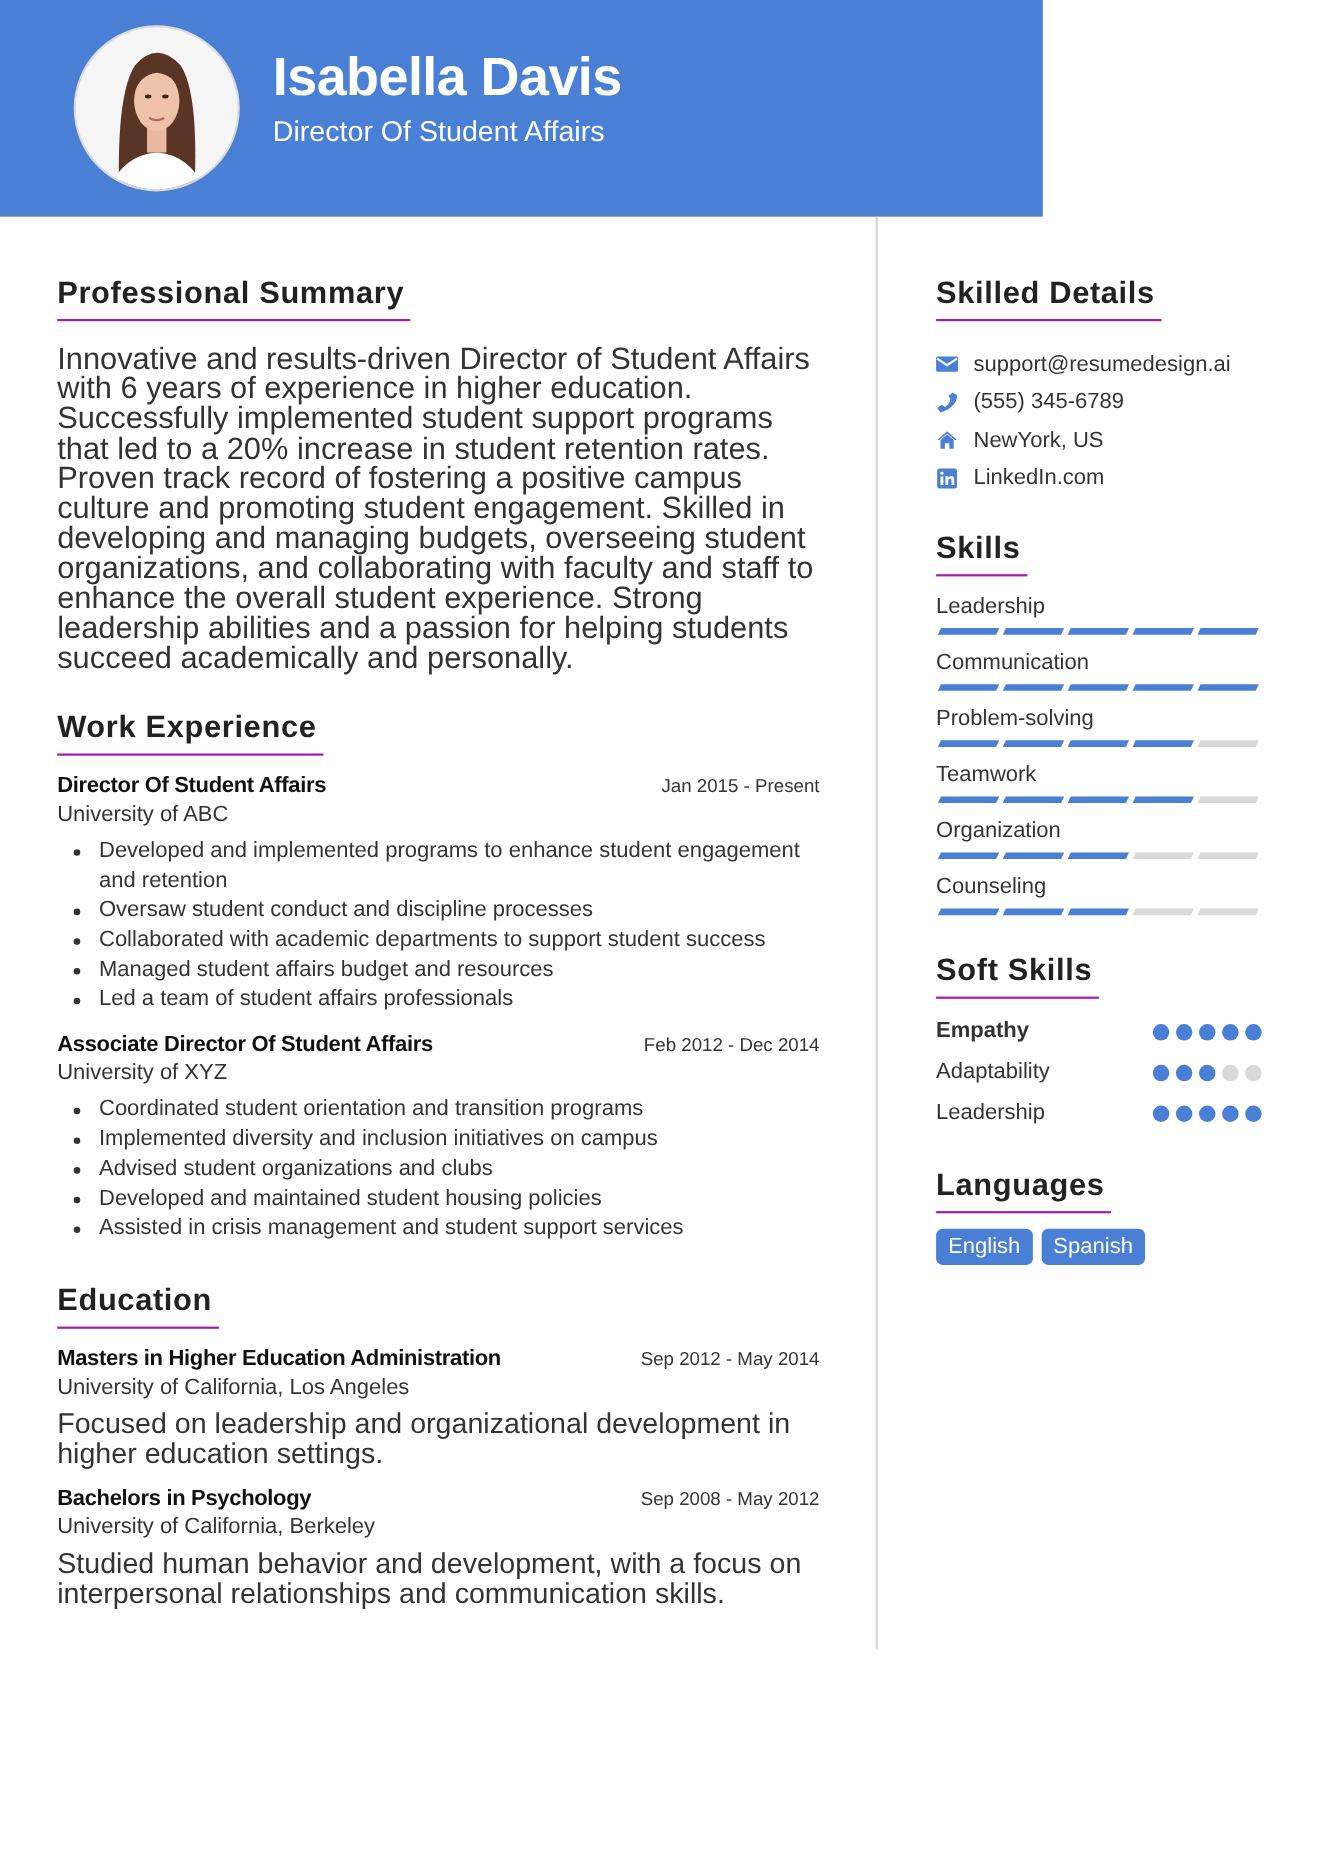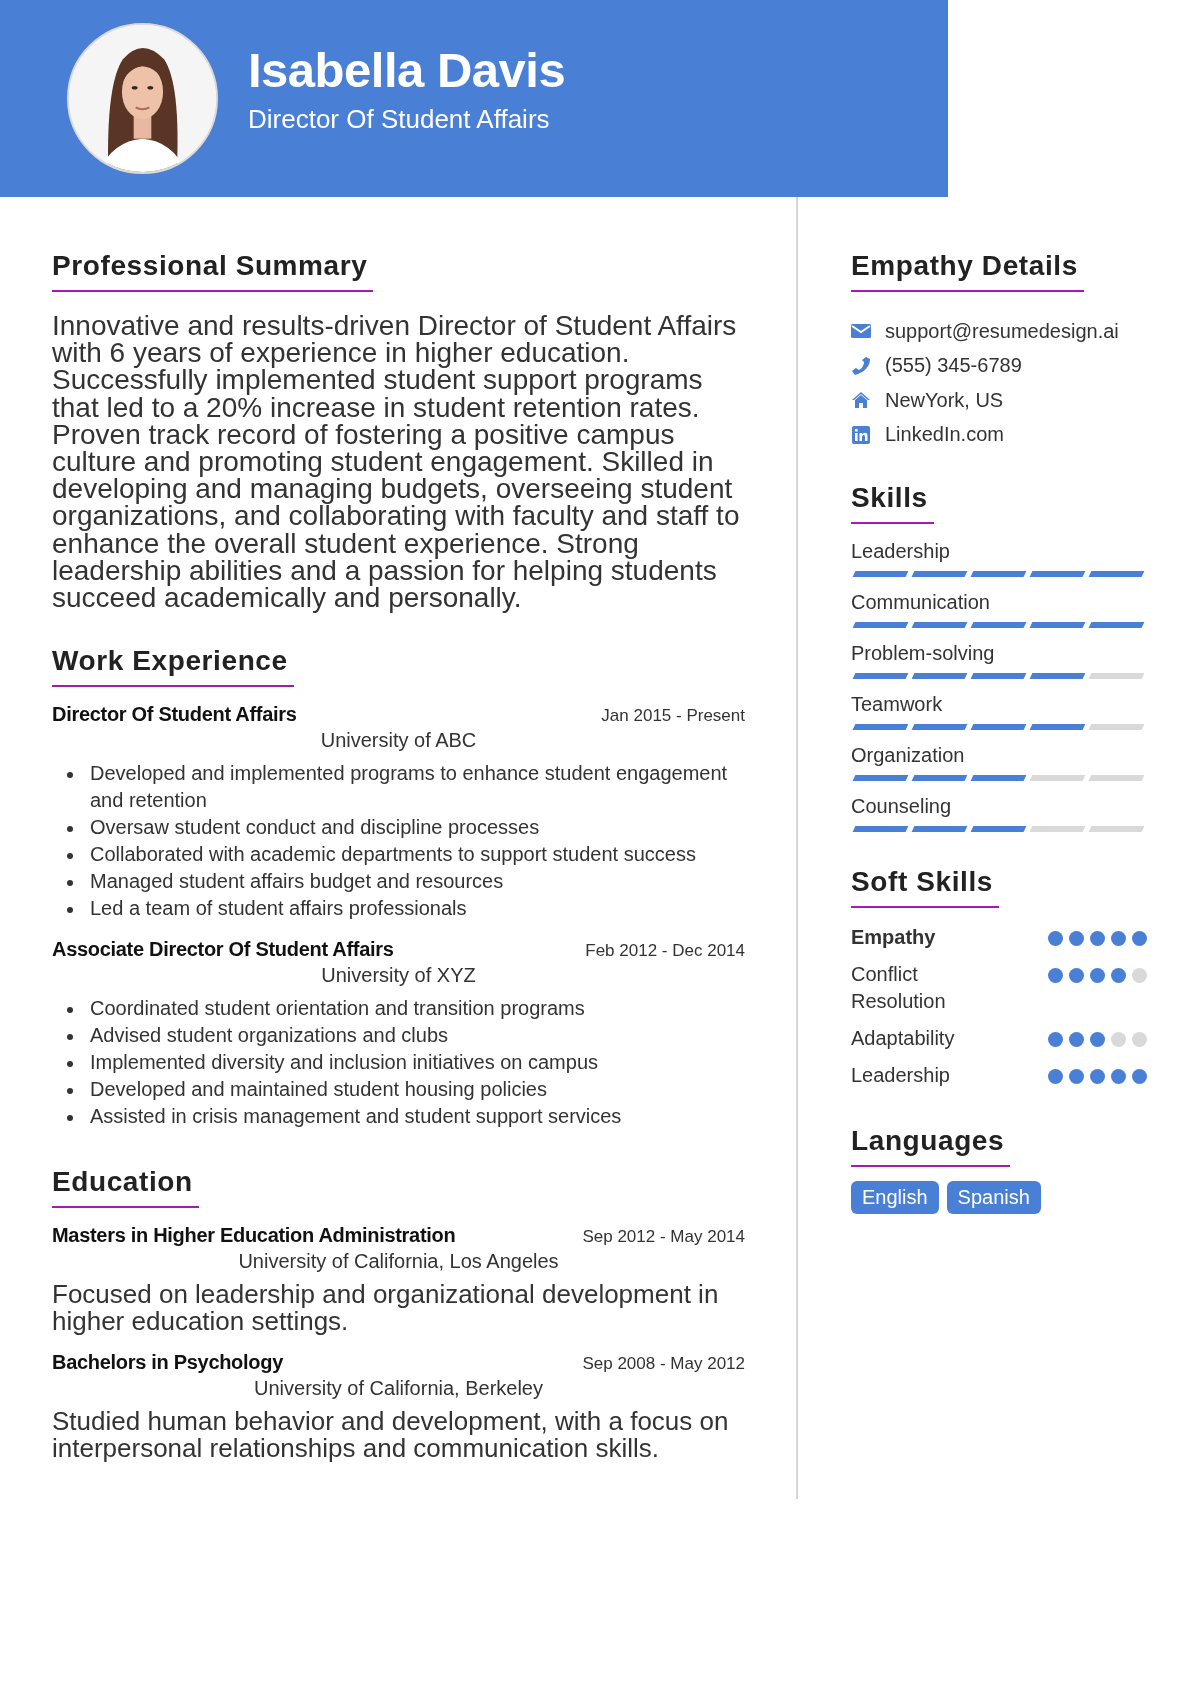--- a/index.html
+++ b/index.html
@@ -21,21 +21,21 @@
     .sec-title { display: inline-block; font-size: 28px; font-weight: bold; color: #222; letter-spacing: 0.6px;
                  padding: 0 6px 8px 0; border-bottom: 2px solid #a21caf; }
     .sec { margin-bottom: 36px; }
 
     .summary { margin-top: 20px; font-size: 28px; line-height: 27.2px; color: #333; }
 
     .entry { margin-top: 16px; }
     .entry-head { display: flex; justify-content: space-between; align-items: baseline; }
     .entry-title { font-size: 20px; font-weight: bold; color: #111; letter-spacing: -0.3px; }
     .entry-date { font-size: 17px; color: #333; }
-    .entry-org { font-size: 20px; color: #333; margin-top: 3px; text-align: center; }
+    .entry-org { font-size: 20px; color: #333; margin-top: 3px; }
     .bullets { margin-top: 8px; list-style: none; }
     .bullets li { position: relative; padding-left: 38px; font-size: 20px; line-height: 27px; color: #333; }
     .bullets li::before { content: ""; position: absolute; left: 15px; top: 12px; width: 6px; height: 6px; border-radius: 50%; background: #333; }
     .entry-desc { font-size: 26px; line-height: 27px; color: #333; margin-top: 8px; }
 
     .contact-list { margin-top: 22px; }
     .contact-item { display: flex; align-items: center; height: 34.5px; font-size: 20px; color: #333; }
     .contact-icon { width: 20px; height: 20px; margin-right: 14px; display: flex; align-items: center; justify-content: center; }
     .contact-icon svg { width: 20px; height: 20px; }
 
@@ -105,22 +105,22 @@
     </div>
 
     <div class="entry">
       <div class="entry-head">
         <span class="entry-title">Associate Director Of Student Affairs</span>
         <span class="entry-date">Feb 2012 - Dec 2014</span>
       </div>
       <div class="entry-org">University of XYZ</div>
       <ul class="bullets">
         <li>Coordinated student orientation and transition programs</li>
+        <li>Implemented diversity and inclusion initiatives on campus</li>
         <li>Advised student organizations and clubs</li>
-        <li>Implemented diversity and inclusion initiatives on campus</li>
         <li>Developed and maintained student housing policies</li>
         <li>Assisted in crisis management and student support services</li>
       </ul>
     </div>
   </section>
 
   <section class="sec">
     <h2 class="sec-title">Education</h2>
 
     <div class="entry">
@@ -139,21 +139,21 @@
       </div>
       <div class="entry-org">University of California, Berkeley</div>
       <p class="entry-desc">Studied human behavior and development, with a focus on interpersonal relationships and communication skills.</p>
     </div>
   </section>
 </div>
 
 <div class="col-right">
 
   <section class="sec">
-    <h2 class="sec-title">Empathy Details</h2>
+    <h2 class="sec-title">Skilled Details</h2>
     <div class="contact-list">
       <div class="contact-item">
         <span class="contact-icon">
           <svg viewBox="0 0 20 20">
               <rect x="0" y="3" width="20" height="14" rx="1.5" fill="#4a7fd6"></rect>
               <path d="M1 5 L10 11 L19 5" stroke="#fff" stroke-width="2" fill="none"></path>
             </svg>
         </span>
         <span>support@resumedesign.ai</span>
       </div>
@@ -261,30 +261,20 @@
           <div class="soft-name">Empathy</div>
           <div class="dots">
             <span class="dot on"></span>
             <span class="dot on"></span>
             <span class="dot on"></span>
             <span class="dot on"></span>
             <span class="dot on"></span>
           </div>
         </div>
         <div class="soft">
-          <div class="soft-name">Conflict Resolution</div>
-          <div class="dots">
-            <span class="dot on"></span>
-            <span class="dot on"></span>
-            <span class="dot on"></span>
-            <span class="dot on"></span>
-            <span class="dot"></span>
-          </div>
-        </div>
-        <div class="soft">
           <div class="soft-name">Adaptability</div>
           <div class="dots">
             <span class="dot on"></span>
             <span class="dot on"></span>
             <span class="dot on"></span>
             <span class="dot"></span>
             <span class="dot"></span>
           </div>
         </div>
         <div class="soft">

